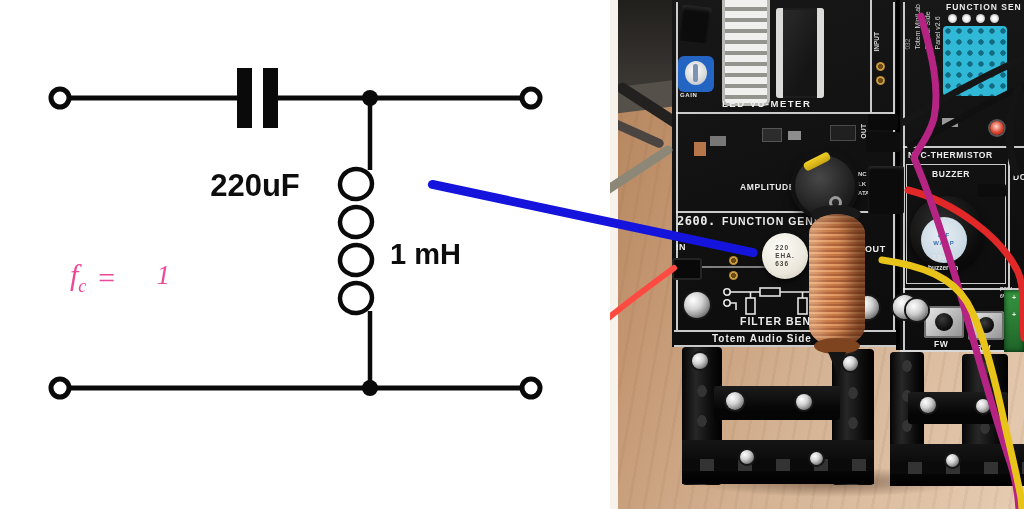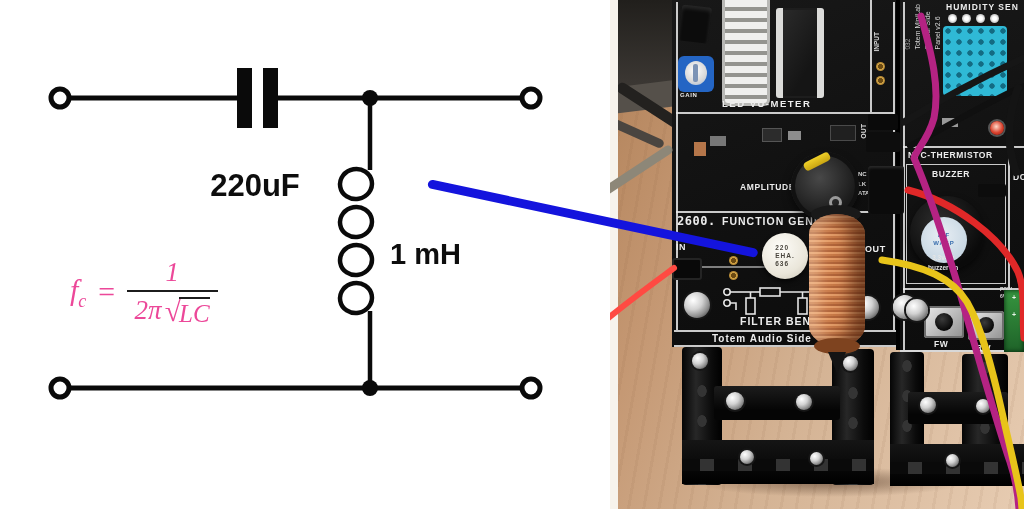--- a/index.html
+++ b/index.html
@@ -146,25 +146,20 @@
 
       <text x="255" y="188" text-anchor="middle" font-family="Liberation Sans, sans-serif" font-size="31" font-weight="bold" fill="#0d0d0d">220uF</text>
       <text x="390" y="256" font-family="Liberation Sans, sans-serif" font-size="29" font-weight="bold" fill="#0d0d0d">1 mH</text>
     </svg>
 
     <div class="formula">
       <span><span>f</span><sub>c</sub></span>
       <span>=</span>
       <span class="frac">
         <span class="num">1</span>
-        <span class="den">
-          <span>2π</span>
-          <span class="root-sign">√</span>
-          <span class="radicand">LC</span>
-        </span>
       </span>
     </div>
   </div>
 
   <div class="photo">
     <div class="edge-strip"></div>
     <div class="dark-corner"></div>
     <div class="dark-band"></div>
     <div class="cable-shadow1"></div>
     <div class="cable-shadow2"></div>
@@ -268,21 +263,21 @@
     <div class="screw" style="left:283px; top:295px; width:24px; height:24px;"></div>
     <div class="slabel" style="left:130px; top:315px; font-size:10.5px; letter-spacing:1px;">FILTER BENC</div>
     <div class="slabel" style="left:96px; top:333px; font-size:10px; letter-spacing:1px; z-index:6;margin-left:6px;">Totem Audio Side</div>
 
     <div class="sline" style="left:293px; top:2px; width:1.5px; height:348px;"></div>
     <div class="sline" style="left:293px; top:146px; width:121px; height:1.5px;"></div>
     <div class="sline" style="left:398px; top:146px; width:1.5px; height:142px;"></div>
     <div class="sline" style="left:293px; top:288px; width:121px; height:1.5px;"></div>
     <div style="left:296px; top:164px; width:100px; height:120px; border:1.5px solid rgba(235,235,235,.85); z-index:4;"></div>
 
-    <div class="slabel" style="left:336px; top:2px; font-size:8.5px; letter-spacing:1px;">HUMIDITY SEN</div>
+    <div class="slabel" style="left:336px; top:2px; font-size:8.5px; letter-spacing:1px;">FUNCTION SEN</div>
     <div style="left:294px; top:4px; display:flex; gap:3px; z-index:6;">
       <span class="vtext" style="position:static; font-size:6.5px; opacity:.7;">032</span>
       <span class="vtext" style="position:static; font-size:7px;">Totem MiniLab</span>
       <span class="vtext" style="position:static; font-size:7px;">Sensor Side</span>
       <span class="vtext" style="position:static; font-size:7px;">Panel v2.6</span>
     </div>
     <div class="pinrow" style="left:338px; top:14px; width:52px; height:9px; display:flex; gap:5px;">
       <span style="position:static; width:9px; height:9px; border-radius:50%; background:radial-gradient(circle,#fff 30%,#909090);"></span>
       <span style="position:static; width:9px; height:9px; border-radius:50%; background:radial-gradient(circle,#fff 30%,#909090);"></span>
       <span style="position:static; width:9px; height:9px; border-radius:50%; background:radial-gradient(circle,#fff 30%,#909090);"></span>

